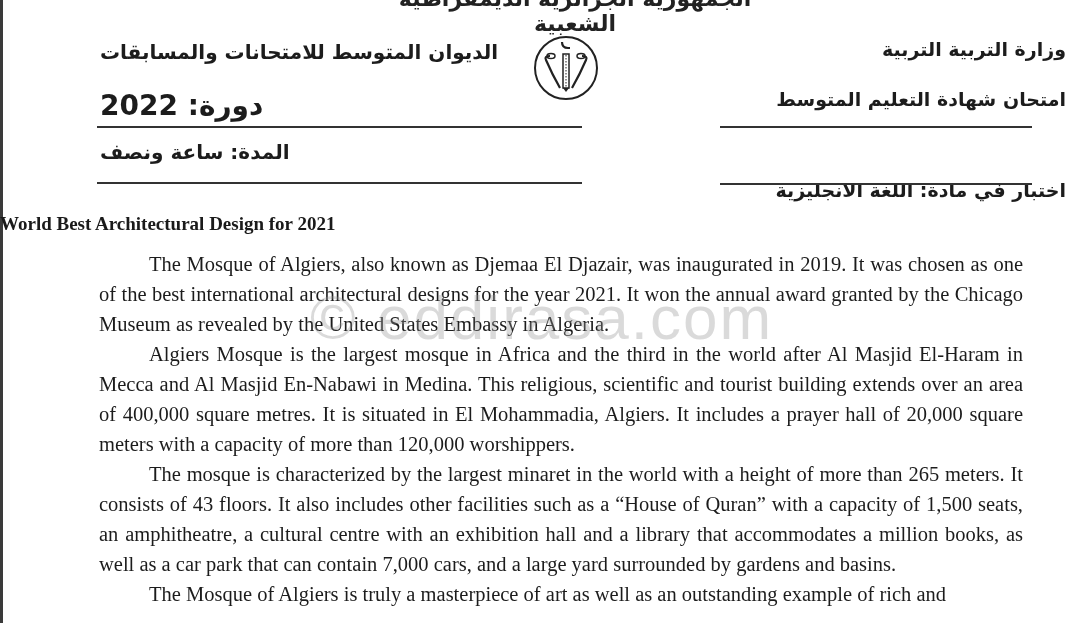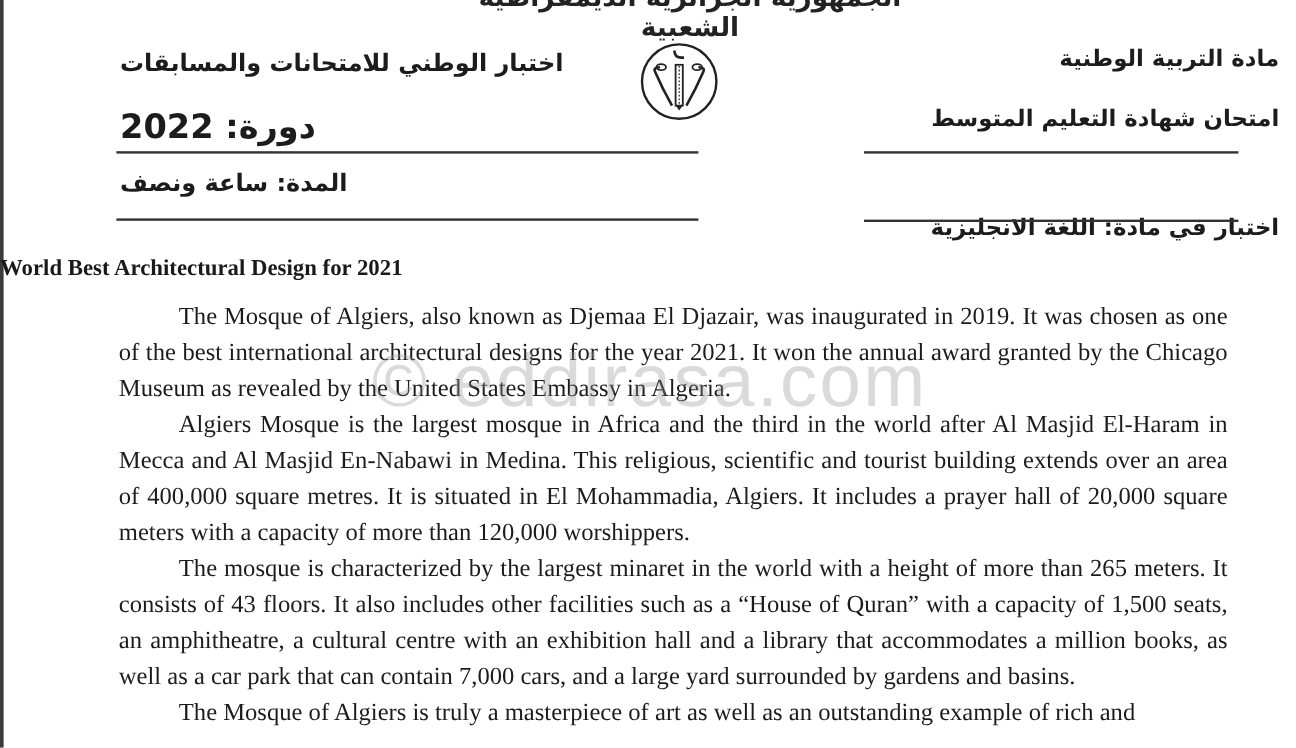--- a/index.html
+++ b/index.html
@@ -49,27 +49,27 @@
       color: rgba(150,150,150,0.35); letter-spacing: 2px; pointer-events: none;
     }
   </style>
 </head>
 <body>
 
 <div class="left-edge"></div>
 
 <div class="top-title">الجمهورية الجزائرية الديمقراطية الشعبية</div>
 
-<div class="ar" style="right:14px; top:38px; font-size:19px;">مادة التربية الوطنية</div>
+<div class="ar" style="right:14px; top:38px; font-size:19px;">وزارة التربية التربية</div>
 <div class="ar" style="right:14px; top:88px; font-size:19px;">امتحان شهادة التعليم المتوسط</div>
 <div class="hr" style="left:720px; width:312px; top:126px;"></div>
 <div class="ar" style="right:14px; top:140px; font-size:19px;margin-top:39px;">اختبار في مادة: اللغة الانجليزية</div>
 <div class="hr" style="left:720px; width:312px; top:183px;"></div>
 
-<div class="ar" style="left:100px; top:40px; font-size:20px;">اختبار الوطني للامتحانات والمسابقات</div>
+<div class="ar" style="left:100px; top:40px; font-size:20px;">الديوان المتوسط للامتحانات والمسابقات</div>
 <div class="ar" style="left:100px; top:89px; font-size:28px;">دورة: 2022</div>
 <div class="hr" style="left:97px; width:485px; top:126px;"></div>
 <div class="ar" style="left:100px; top:140px; font-size:20px;">المدة: ساعة ونصف</div>
 <div class="hr" style="left:97px; width:485px; top:182px;"></div>
 
 <svg class="logo" viewBox="0 0 68 68">
   <circle cx="34" cy="34" r="31" fill="none" stroke="#222" stroke-width="2"></circle>
   <rect x="31" y="20" width="6" height="34" fill="#fff" stroke="#222" stroke-width="1.5"></rect>
   <line x1="34" y1="21" x2="34" y2="53" stroke="#222" stroke-width="1" stroke-dasharray="1.5 1.5"></line>
   <polygon points="31,54 37,54 34,58" fill="#222"></polygon>

